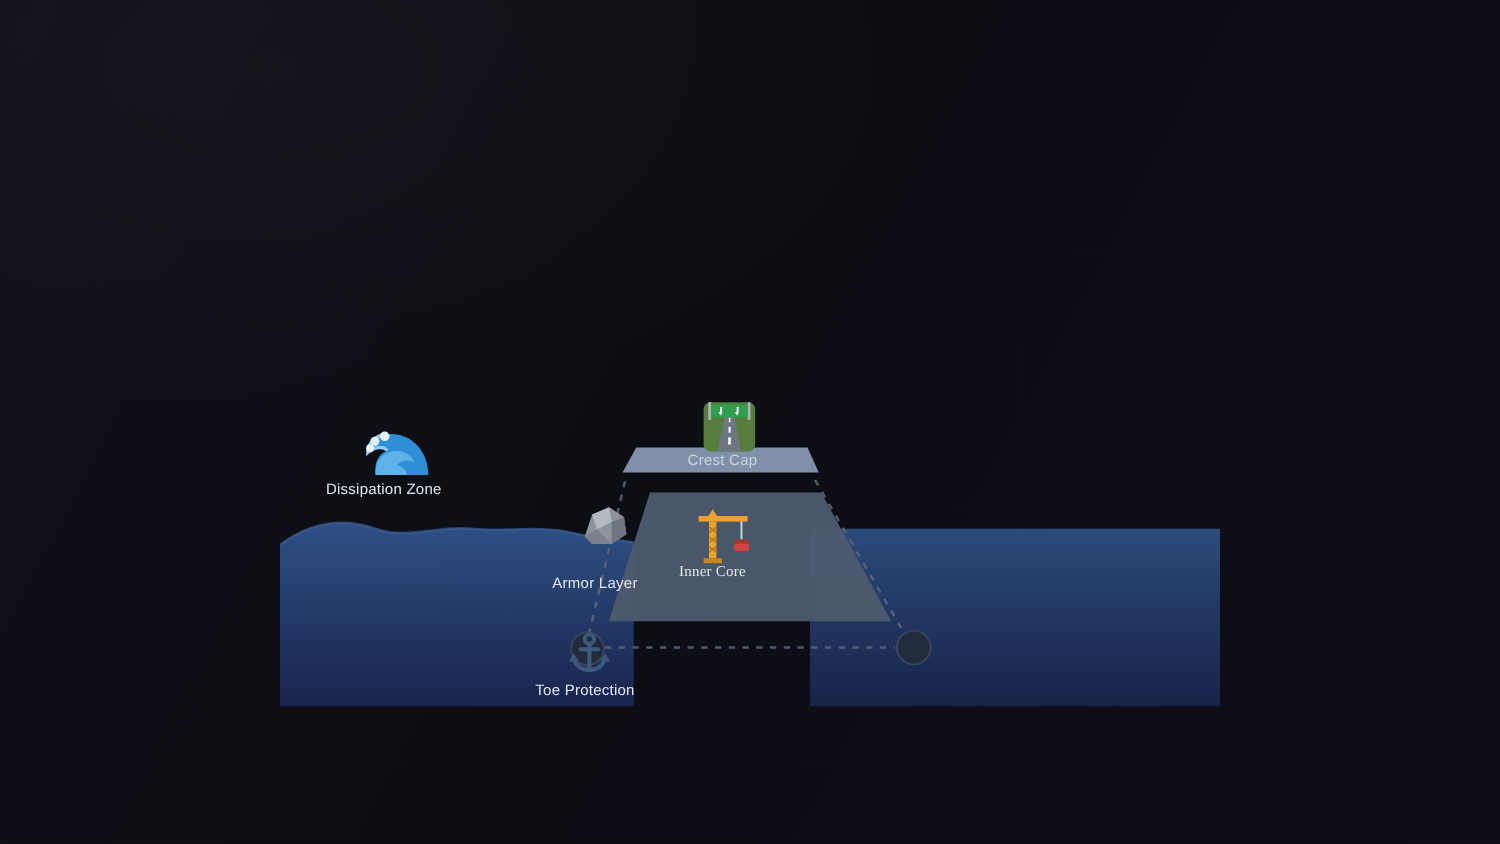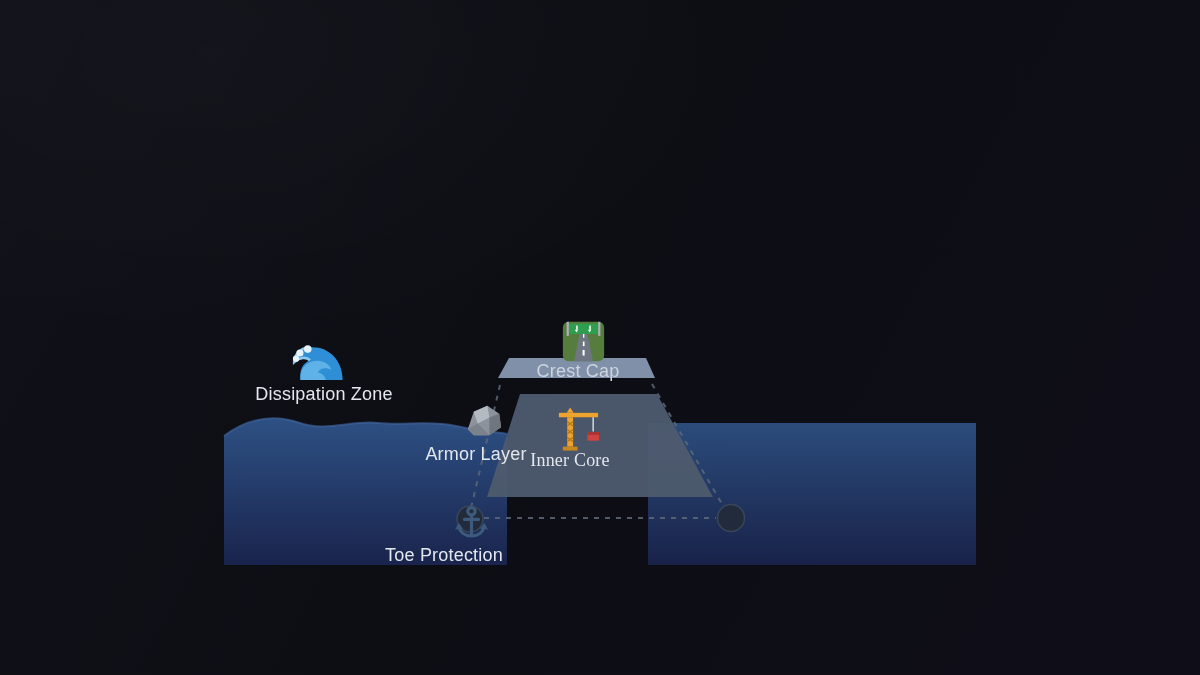--- a/index.html
+++ b/index.html
@@ -9,27 +9,27 @@
     background:
       radial-gradient(900px 500px at 18% 8%, rgba(255,255,255,0.02), rgba(0,0,0,0) 60%),
       linear-gradient(118deg, #111119 0%, #0d0d14 45%, #0f0e18 100%);
     font-family:"Liberation Sans", sans-serif;
   }
   .canvas-svg { position:absolute; left:0; top:0; z-index:1; }
   .icon { position:absolute; z-index:3; }
   .icon svg { display:block; }
   .node-label {
     position:absolute; z-index:3; transform:translateX(-50%);
-    font-size:18px; color:#e3e7ee; letter-spacing:.2px; white-space:nowrap;
+    font-size:12px; color:#e3e7ee; letter-spacing:.2px; white-space:nowrap;
   }
-  .lbl-dissipation { left:324px; top:384px; }
-  .lbl-armor      { left:476px; top:444px; }
+  .lbl-dissipation { left:307px; top:384px; }
+  .lbl-armor      { left:476px; top:459px; }
   .lbl-core       { left:570px; top:450px;font-family:Liberation Serif, serif; }
   .lbl-cap        { left:578px; top:361px; color:#ccd4df; }
-  .lbl-toe        { left:444px; top:545px;text-align:center; }
+  .lbl-toe        { left:468px; top:545px;text-align:center; }
 
   .ic-wave   { left:292px; top:335px; }
   .ic-rock   { left:460px; top:396px; }
   .ic-crane  { left:554px; top:406px; }
   .ic-road   { left:561px; top:319px; }
   .ic-anchor { left:453px; top:504px; }
 
   .footer { position:absolute; left:0; right:0; bottom:0; z-index:4; }
 </style>
 </head>

